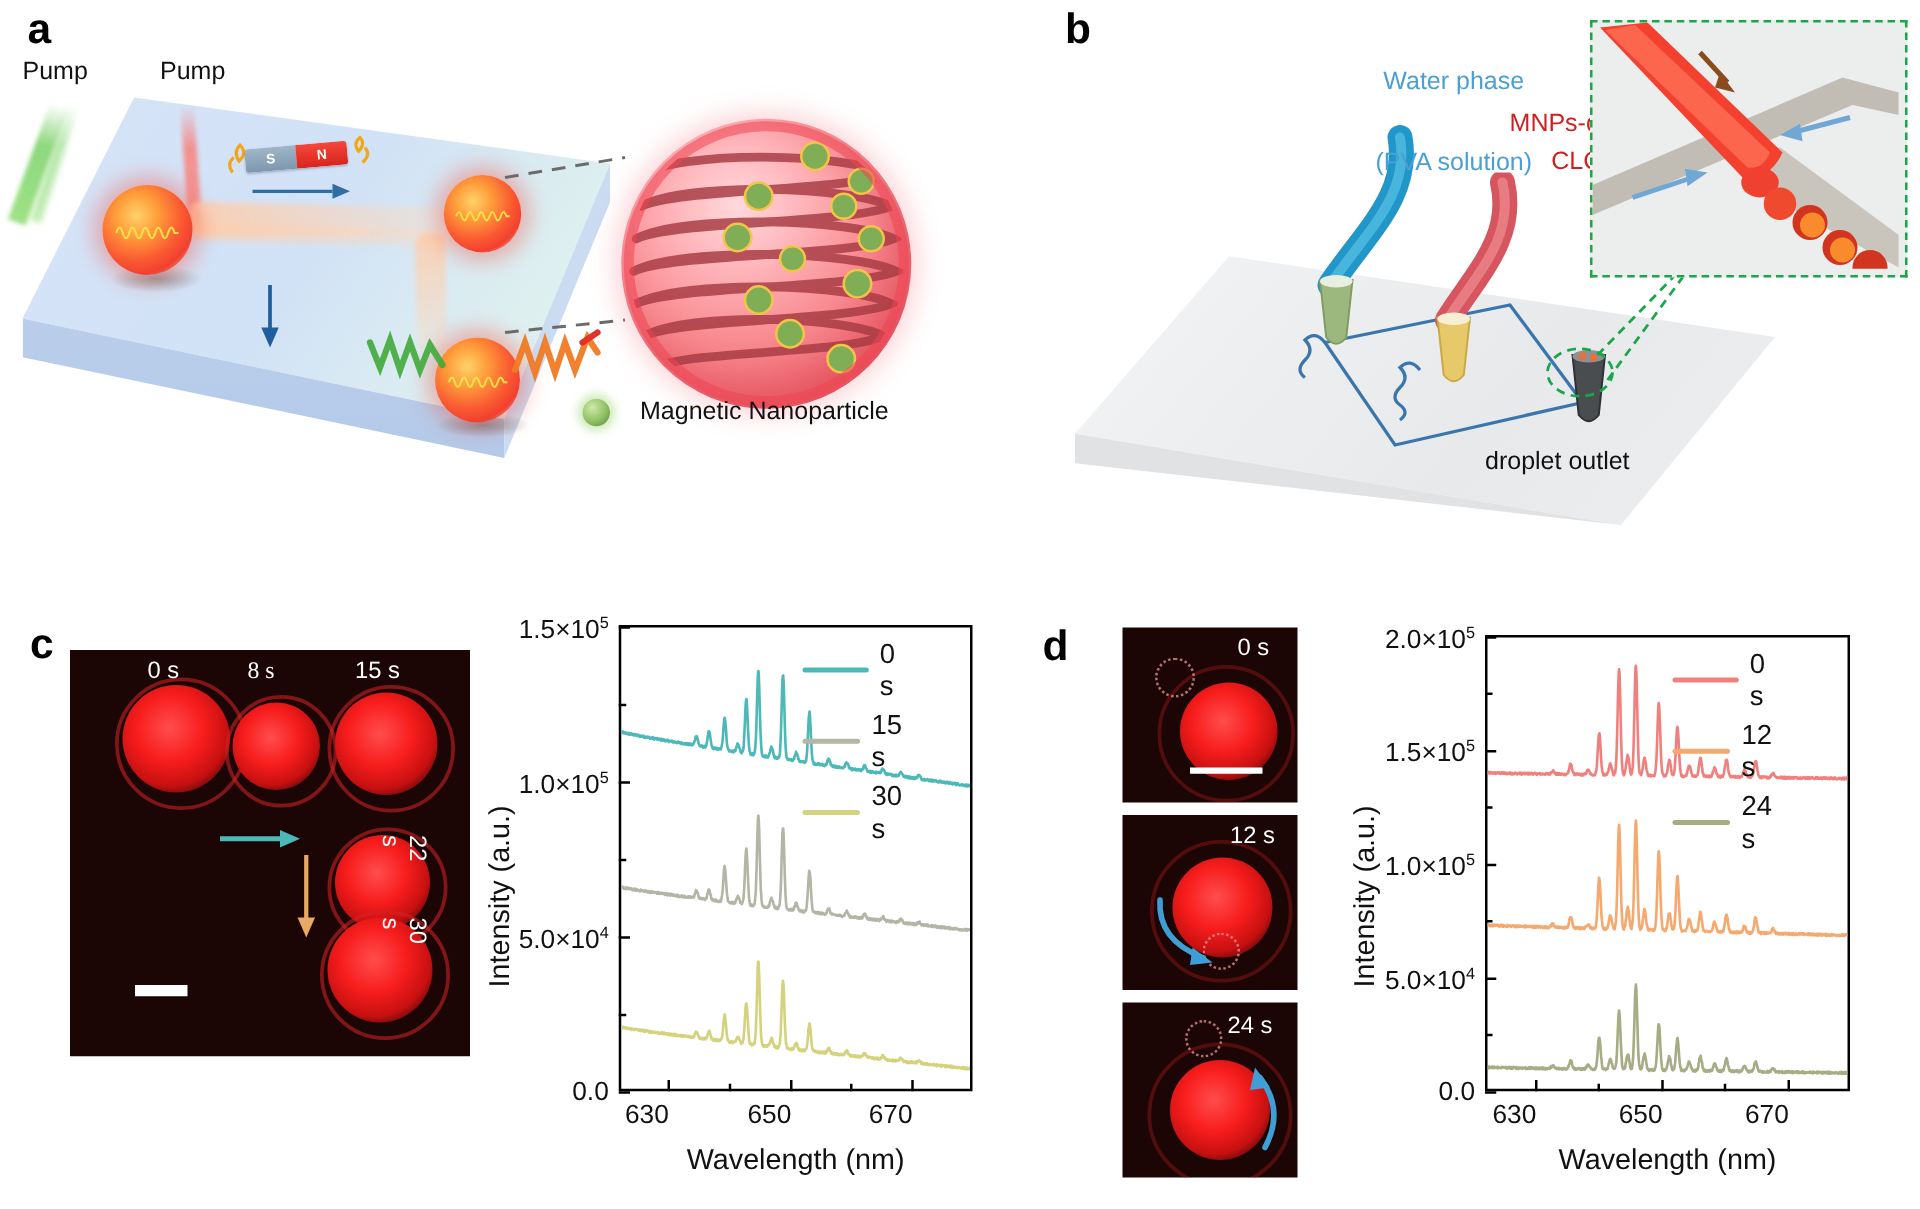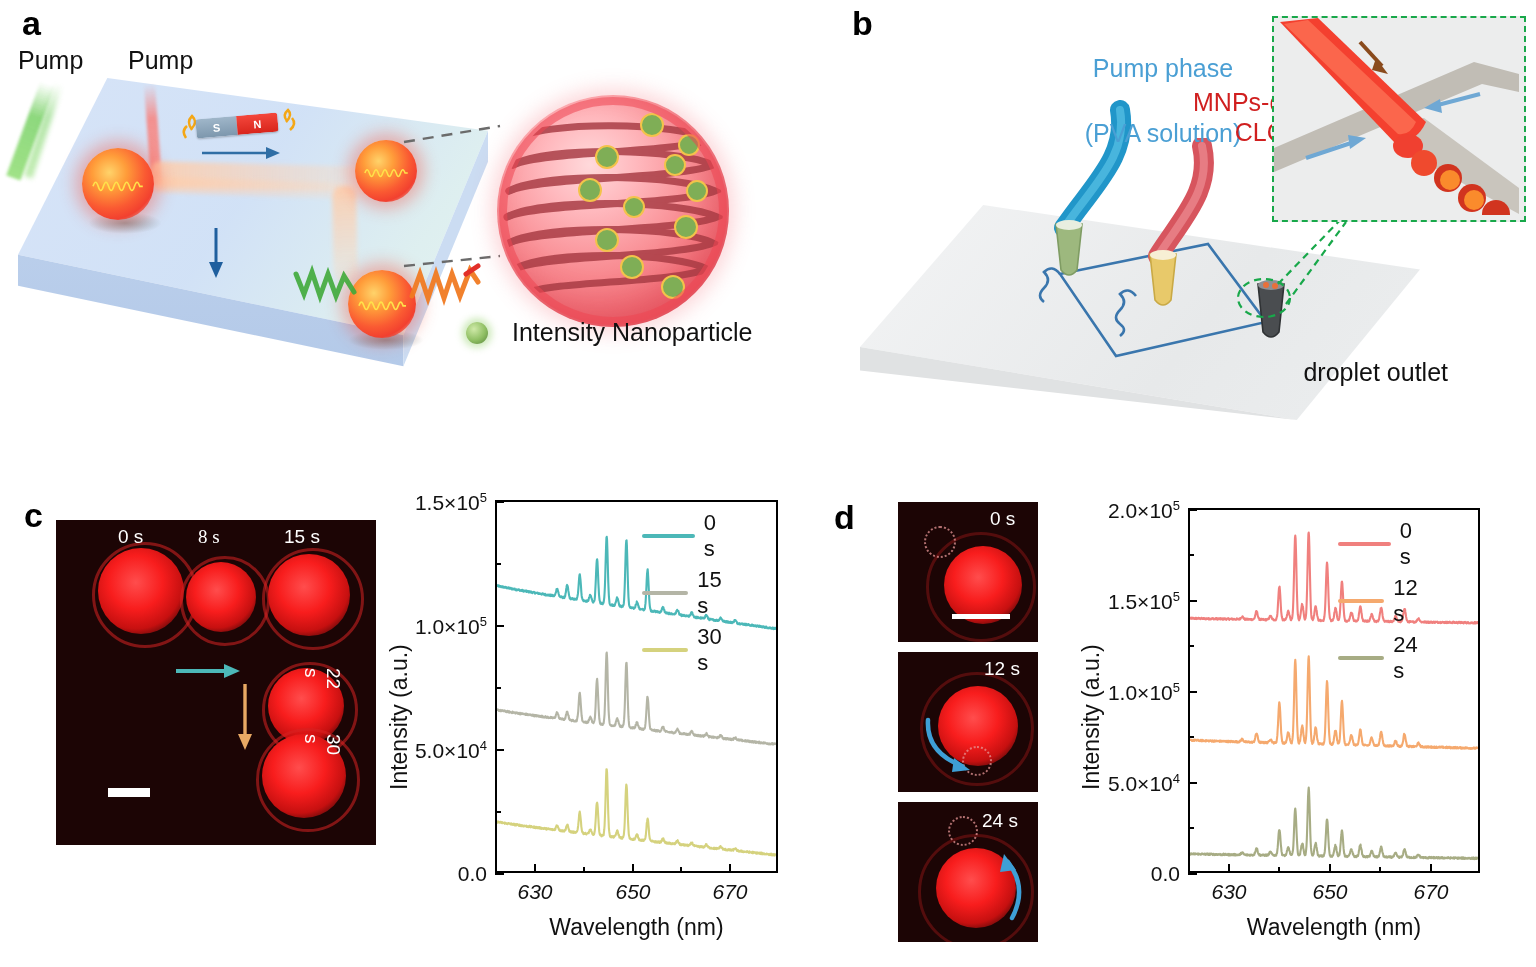--- a/index.html
+++ b/index.html
@@ -1,20 +1,20 @@
 <!DOCTYPE html>
 <html><head>
 <meta charset="utf-8">
 <style>
   html,body{margin:0;padding:0;background:#fff;}
   body{width:1536px;height:967px;position:relative;overflow:hidden;
        font-family:"Liberation Sans","DejaVu Sans",sans-serif;color:#111;}
   .abs{position:absolute;}
   .panel-letter{font-size:34px;font-weight:bold;color:#000;line-height:1;}
-  .lbl{font-size:25px;color:#111;}
+  .lbl{font-size:20px;color:#111;}
 
   
   #panelA{left:0;top:0;width:840px;height:455px;}
   .slab{position:absolute;left:18px;top:78px;width:470px;height:310px;}
   .slab-top{position:absolute;inset:0;
      background:linear-gradient(125deg,#d4e2f7 0%,#cfe0f6 45%,#dceeef 75%,#e4f3ef 100%);
      clip-path:polygon(19% 0%, 100% 17%, 82% 83%, 0% 57%);
      opacity:.95;}
   .slab-side{position:absolute;inset:0;
      background:linear-gradient(180deg,#c3d5ef,#b3c9e8);
@@ -72,21 +72,21 @@
   .mdrop{position:absolute;border-radius:50%;
      background:radial-gradient(circle at 44% 40%,#ff4d4d 0%,#f81d1d 38%,#c61010 66%,rgba(150,15,15,.35) 84%,rgba(90,8,8,0) 100%);}
   .mdrop-ring{position:absolute;border-radius:50%;border:3px solid rgba(215,35,35,.55);}
   .mtime{position:absolute;color:#fff;font-size:19px;}
   .scalebar{position:absolute;background:#fff;height:9px;}
 
   .plot{position:absolute;}
   .frame{position:absolute;border:2px solid #000;background:#fff;box-sizing:border-box;}
   .ytick,.xtick{position:absolute;background:#000;}
   .ylab{position:absolute;font-size:21px;text-align:right;white-space:nowrap;}
-  .xlab{position:absolute;font-size:21px;text-align:center;white-space:nowrap;font-style:italic;}
+  .xlab{position:absolute;font-size:21px;text-align:left;white-space:nowrap;}
   .axtitle{font-size:23px;}
   .ytitle{position:absolute;transform:rotate(-90deg);transform-origin:left top;white-space:nowrap;}
   .plegend{position:absolute;}
   .plegend .lrow{display:flex;align-items:center;margin-bottom:5px;}
   .plegend .lline{width:56px;height:4px;margin-right:9px;border-radius:2px;}
   .plegend .ltxt{font-size:22px;}
   svg{display:block;}
   sup{font-size:.62em;vertical-align:super;}
 </style>
 </head>
@@ -201,21 +201,21 @@
       </g>
       <circle cx="116" cy="116" r="110" fill="none" stroke="#ef4552" stroke-width="8" opacity=".55"></circle>
     </svg>
   </div>
 
   <div class="legendA">
     <div class="row">
       <span class="sw">
           <span class="mnpdot"></span>
         </span>
-      <span class="lbl">Intensity Nanoparticle</span>
+      <span class="lbl">Magnetic Nanoparticle</span>
     </div>
   </div>
 </div>
 
 <div class="abs" id="panelB">
 
   <div class="abs panel-letter" style="left:12px;top:6px;">b</div>
 
   <div class="chipbase">
     <div class="chip-top"></div>
@@ -248,27 +248,27 @@
     <ellipse cx="23" cy="7" rx="13" ry="5" fill="#f7efd4"></ellipse>
   </svg>
 
   <svg class="abs" style="left:408px;top:276px;" width="46" height="70">
     <path d="M10,8 L36,8 L31,56 Q23,66 15,56 Z" fill="#4a4d50" stroke="#2f3234" stroke-width="1.6"></path>
     <ellipse cx="23" cy="9" rx="13" ry="5" fill="#8d9094"></ellipse>
     <circle cx="18" cy="9" r="3" fill="#e8703a"></circle>
     <circle cx="27" cy="10" r="3" fill="#e8703a"></circle>
   </svg>
 
-  <div class="abs lbl" style="left:228px;top:54px;color:#4a9fd4;text-align:center;width:190px;">Pump phase</div>
+  <div class="abs lbl" style="left:228px;top:54px;color:#4a9fd4;text-align:center;width:190px;">Water phase</div>
   <div class="abs lbl" style="left:228px;top:84px;color:#4a9fd4;text-align:center;width:190px;margin-top:35px;">(PVA solution)</div>
 
   <div class="abs lbl" style="left:336px;top:88px;color:#d01f1f;text-align:center;width:180px;">MNPs-doped</div>
   <div class="abs lbl" style="left:336px;top:118px;color:#d01f1f;text-align:center;width:180px;">CLCs</div>
 
-  <div class="abs lbl" style="left:358px;top:358px;text-align:right;width:250px;">droplet outlet</div>
+  <div class="abs lbl" style="left:348px;top:358px;text-align:left;width:250px;">droplet outlet</div>
 
   <svg class="abs" style="left:384px;top:200px;" width="130" height="130">
     <ellipse cx="40" cy="98" rx="26" ry="19" fill="none" stroke="#18a84a" stroke-width="2.2" stroke-dasharray="7,5"></ellipse>
     <line x1="54" y1="84" x2="122" y2="14" stroke="#18a84a" stroke-width="2.2" stroke-dasharray="7,5"></line>
     <line x1="62" y1="104" x2="122" y2="22" stroke="#18a84a" stroke-width="2.2" stroke-dasharray="7,5"></line>
   </svg>
 
   <div class="inset-box">
     <svg width="245" height="197" viewBox="0 0 245 197">
 

